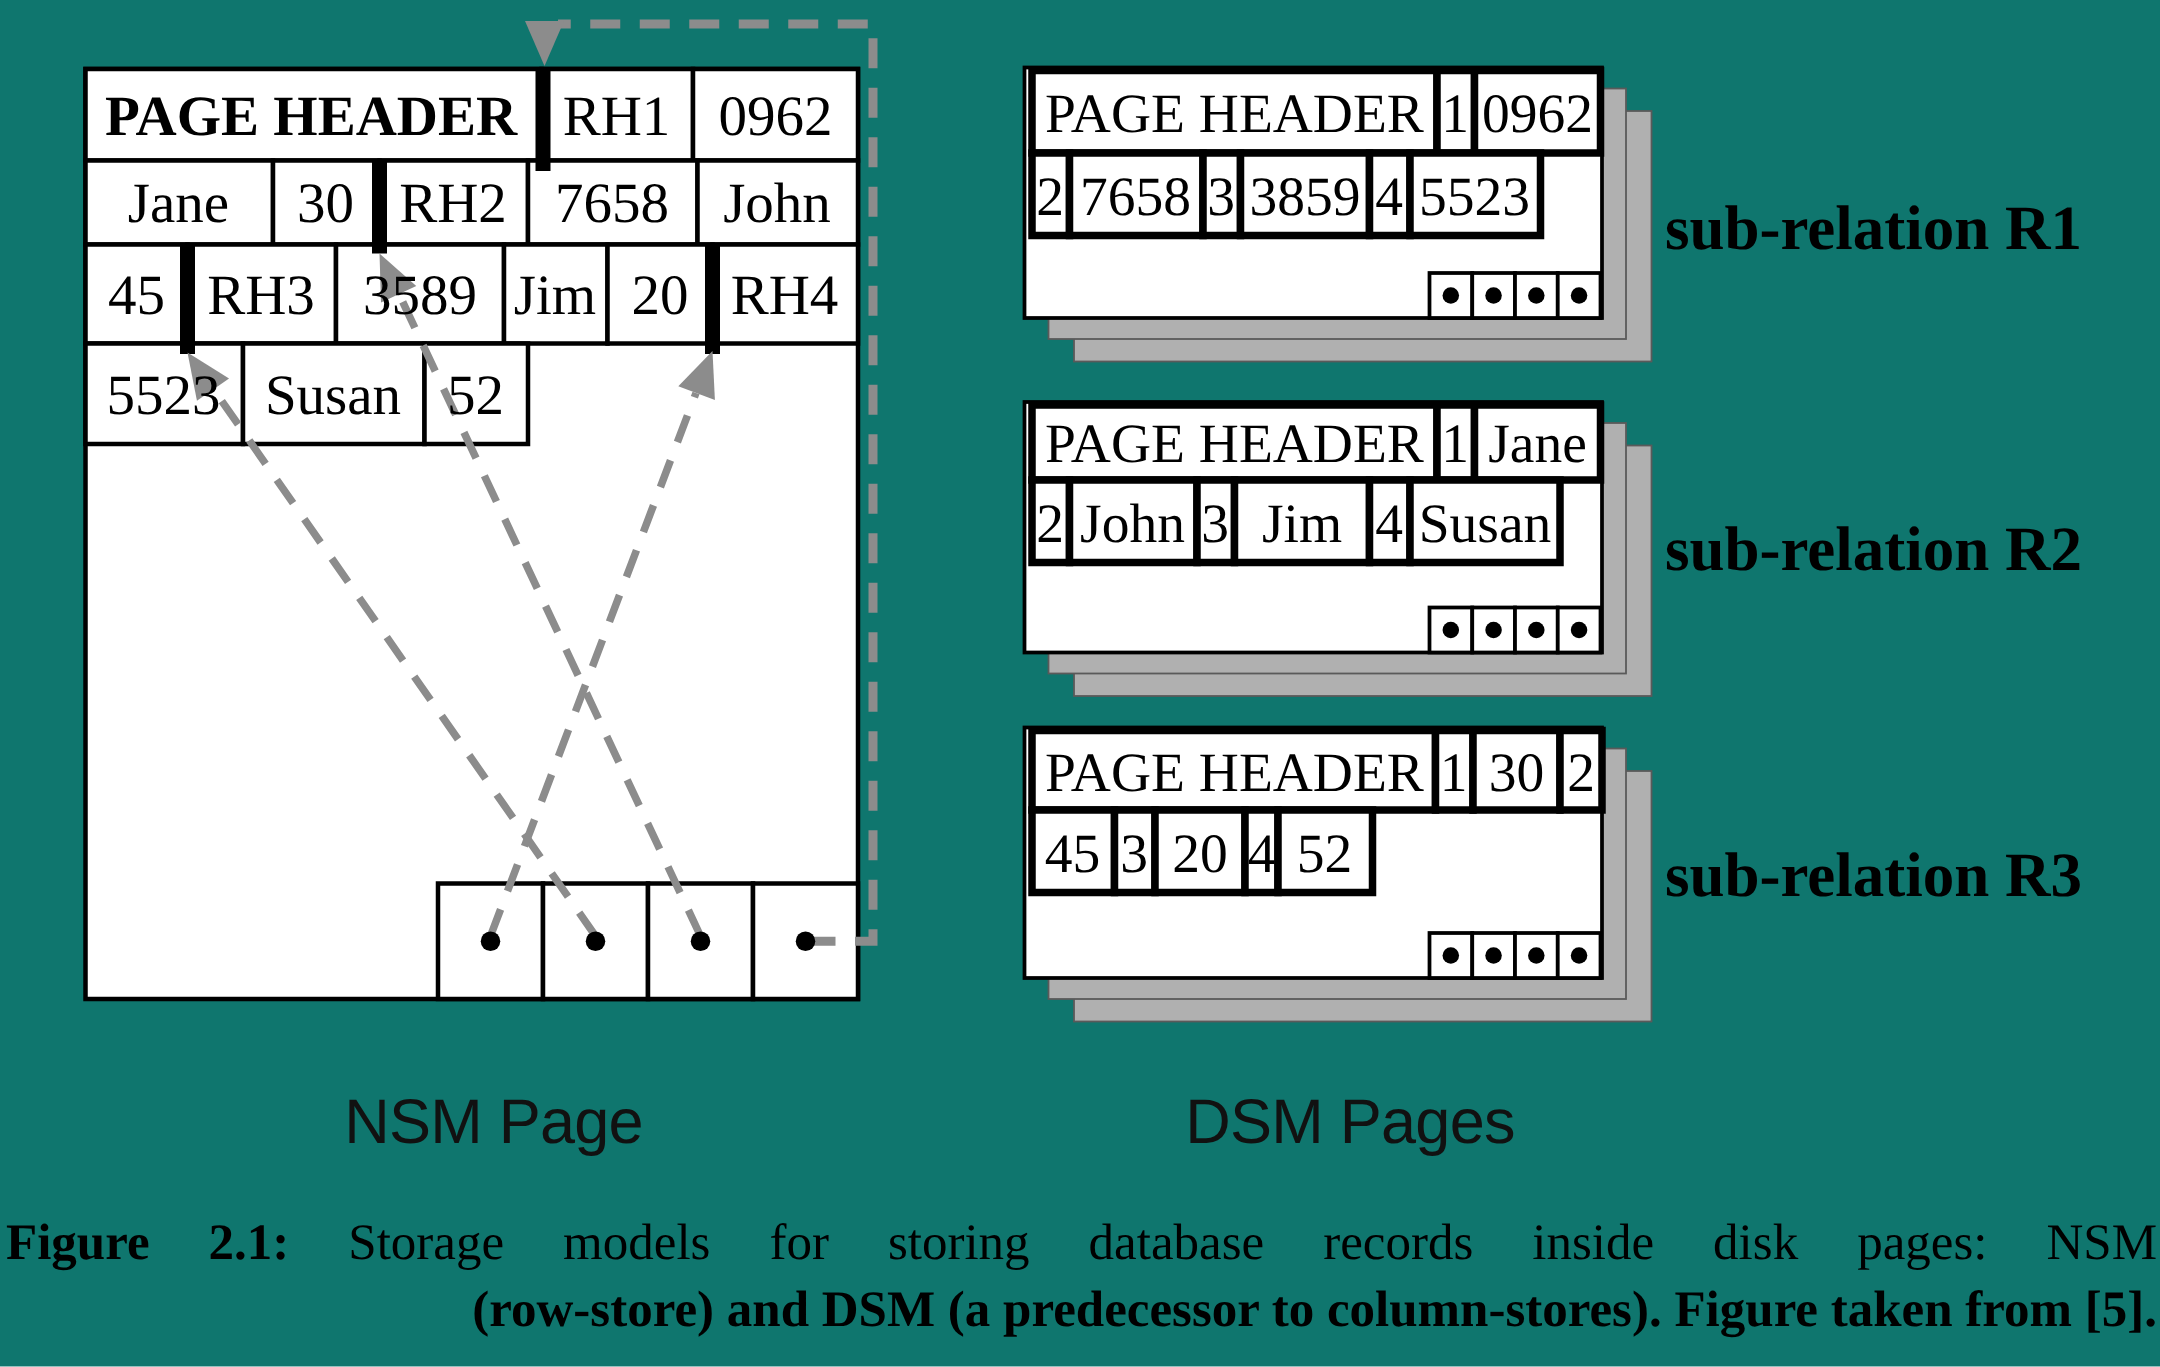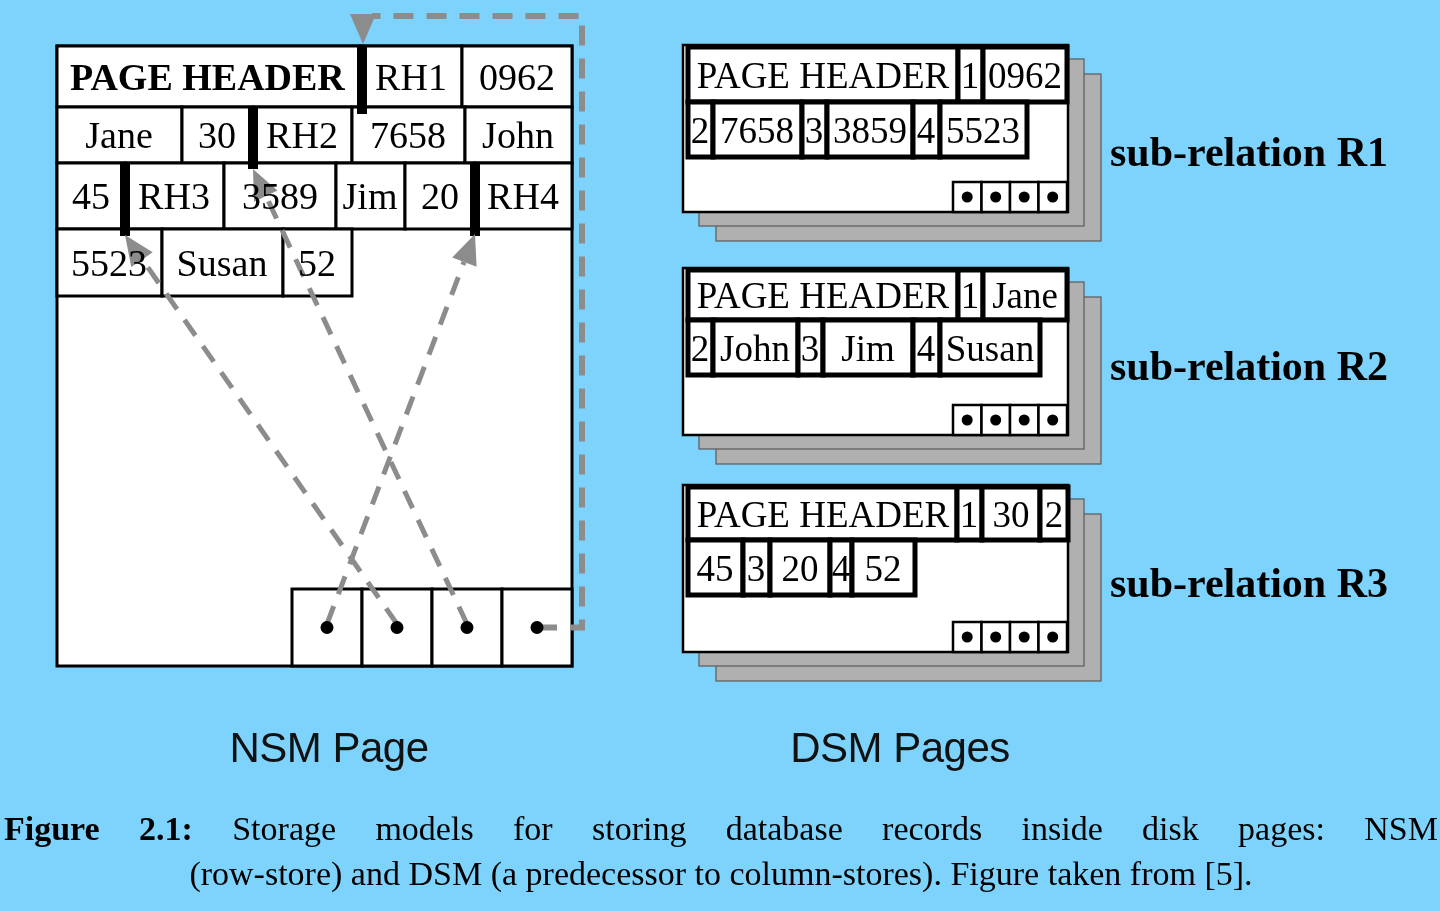--- a/index.html
+++ b/index.html
@@ -1,16 +1,16 @@
 <!DOCTYPE html>
 <html><head>
 <meta charset="utf-8">
 <style>
   html,body{margin:0;padding:0;background:#fff;}
-  .stage{position:relative;width:1440px;height:911px;background:#7dd3fc;overflow:hidden;
+  .stage{position:relative;width:1440px;height:911px;background:#0f766e;overflow:hidden;
          font-family:"Liberation Serif",serif;}
   svg{position:absolute;left:0;top:0;}
   
   .cell{fill:#ffffff;stroke:#000000;stroke-width:3px;}
   .pageRect{fill:#ffffff;stroke:#000000;stroke-width:3px;}
   
   .dpage{fill:#ffffff;stroke:#000000;stroke-width:2.5px;}
   .dcell{fill:#ffffff;stroke:#000000;stroke-width:5px;}
   .dslot{fill:#ffffff;stroke:#000000;stroke-width:2.5px;}
   .shadow{fill:#b0b0b0;stroke:#5a5a5a;stroke-width:1.2px;}
@@ -22,21 +22,21 @@
   
   .t{font-family:"Liberation Serif",serif;font-size:38px;fill:#000;text-anchor:middle;}
   .tb{font-weight:bold;text-anchor:start;}
   .dt{font-family:"Liberation Serif",serif;font-size:37px;fill:#000;text-anchor:middle;}
   .sub{font-family:"Liberation Serif",serif;font-size:42px;font-weight:bold;fill:#000;text-anchor:middle;}
   .plabel{font-family:"Liberation Sans",sans-serif;font-size:42px;fill:#111;text-anchor:middle;letter-spacing:-0.5px;}
   
   .caption{position:absolute;left:4px;top:806px;width:1434px;
            font-family:"Liberation Serif",serif;font-size:34px;color:#000;line-height:45px;}
   .cap1{text-align:justify;text-align-last:justify;}
-  .cap2{text-align:center;}
+  .cap2{text-align:right;font-weight:bold;}
 </style>
 </head>
 <body>
 
 <div class="stage">
 <svg width="1440" height="800" viewBox="0 0 1440 800">
 
   <g>
     <rect class="pageRect" x="57" y="46" width="515" height="620"></rect>
 

